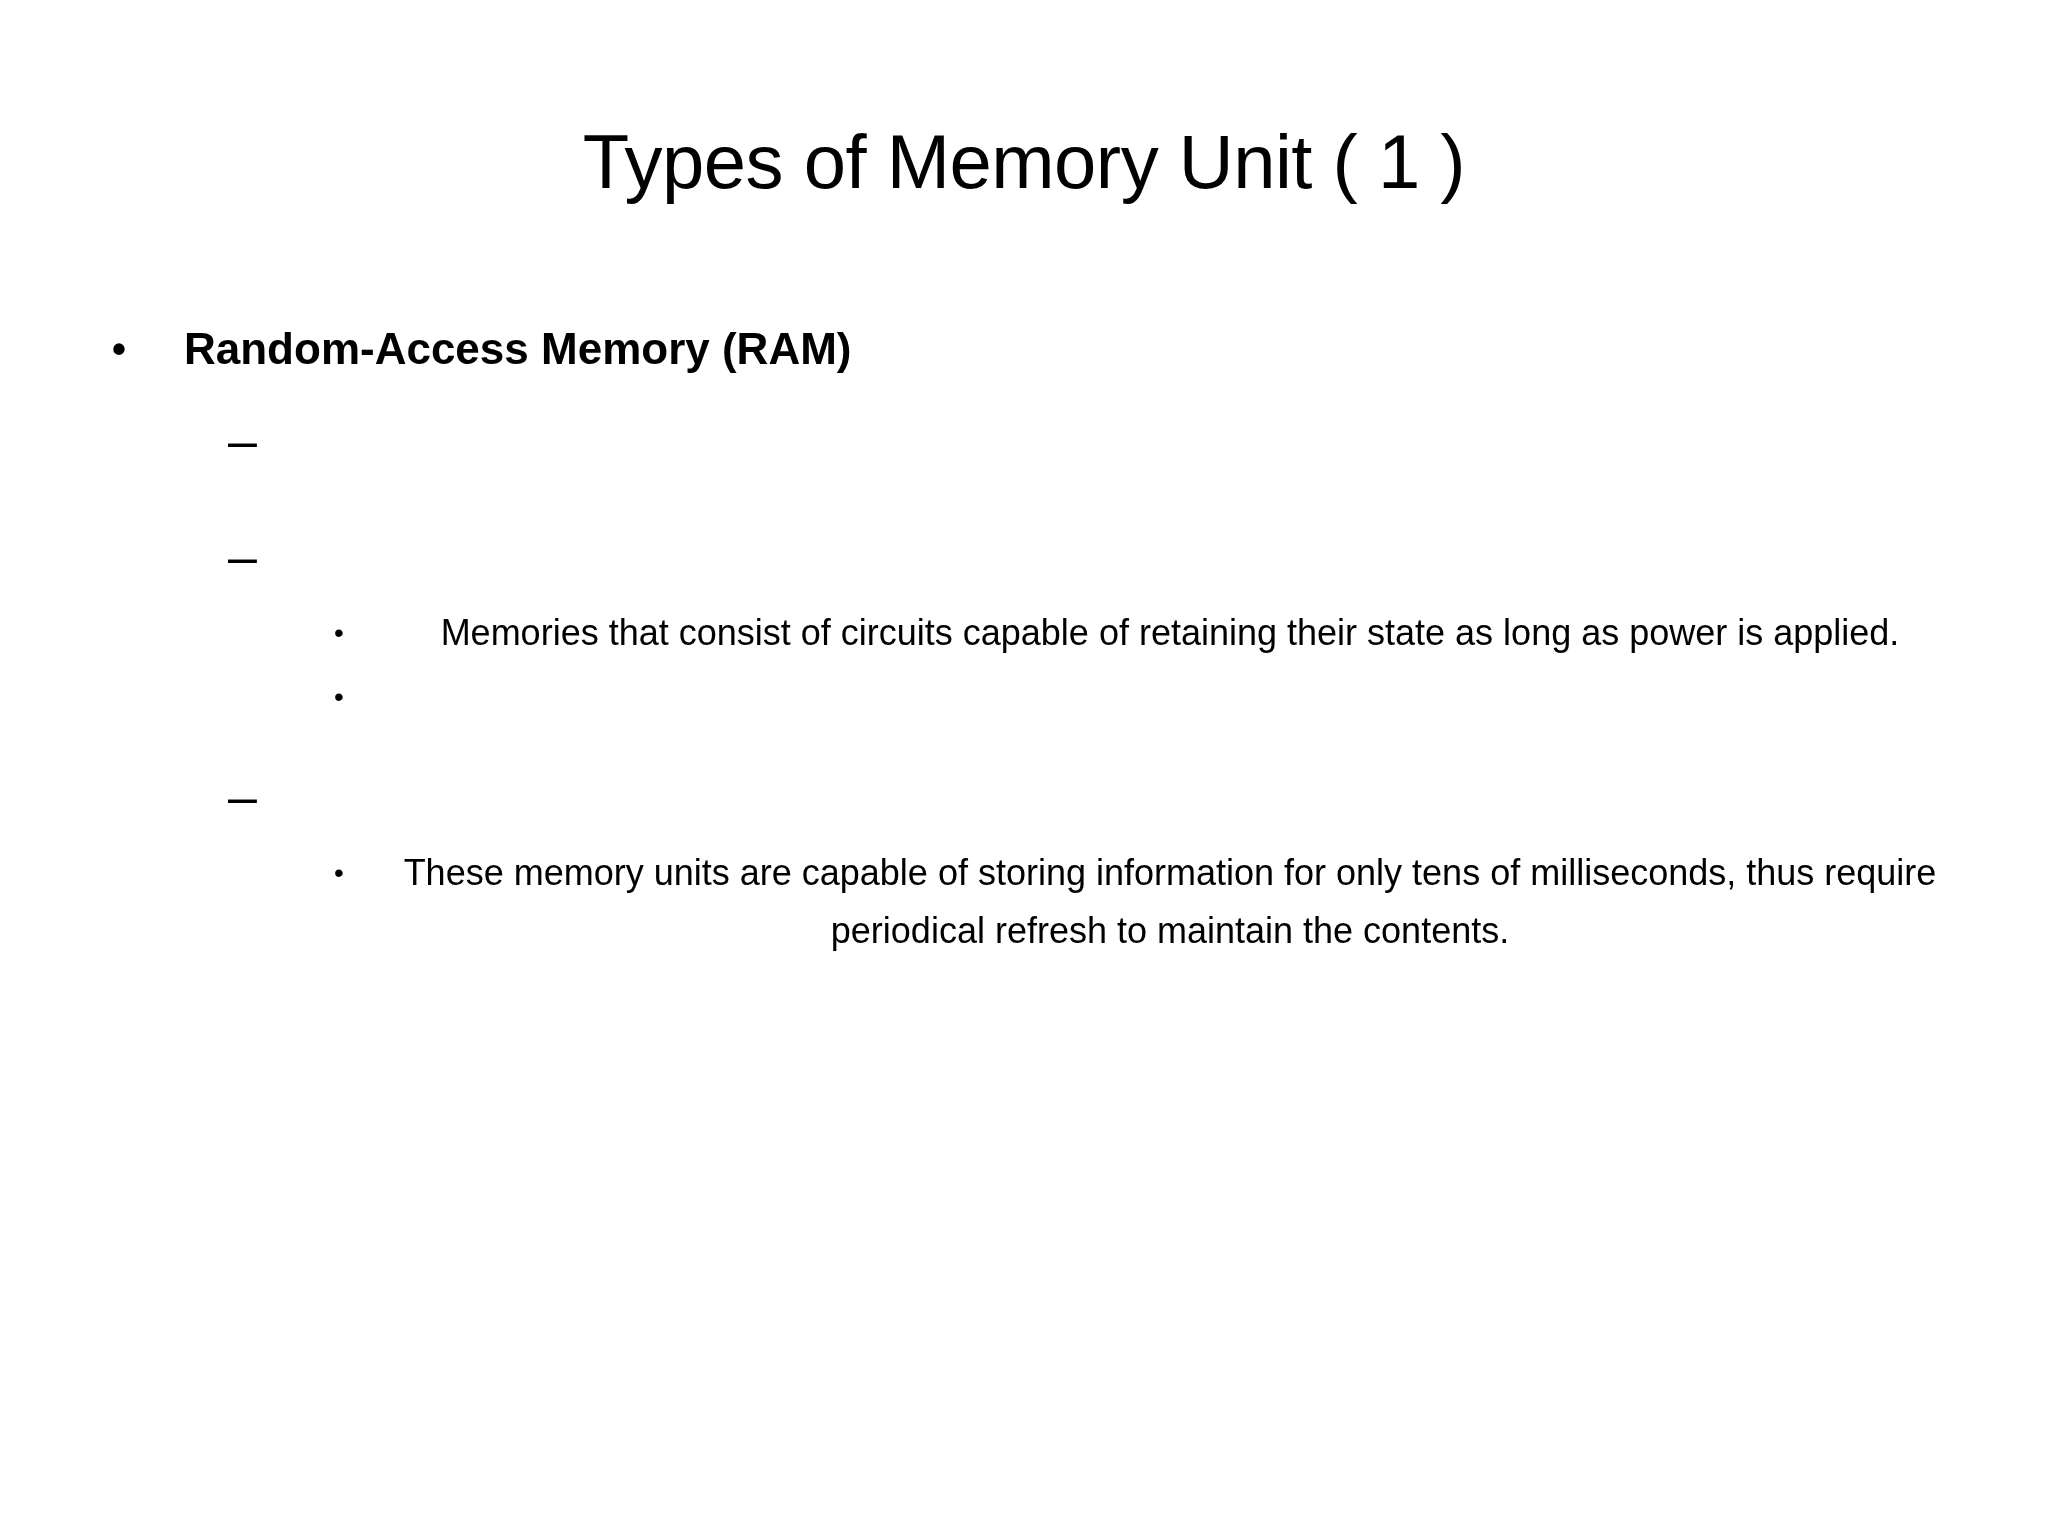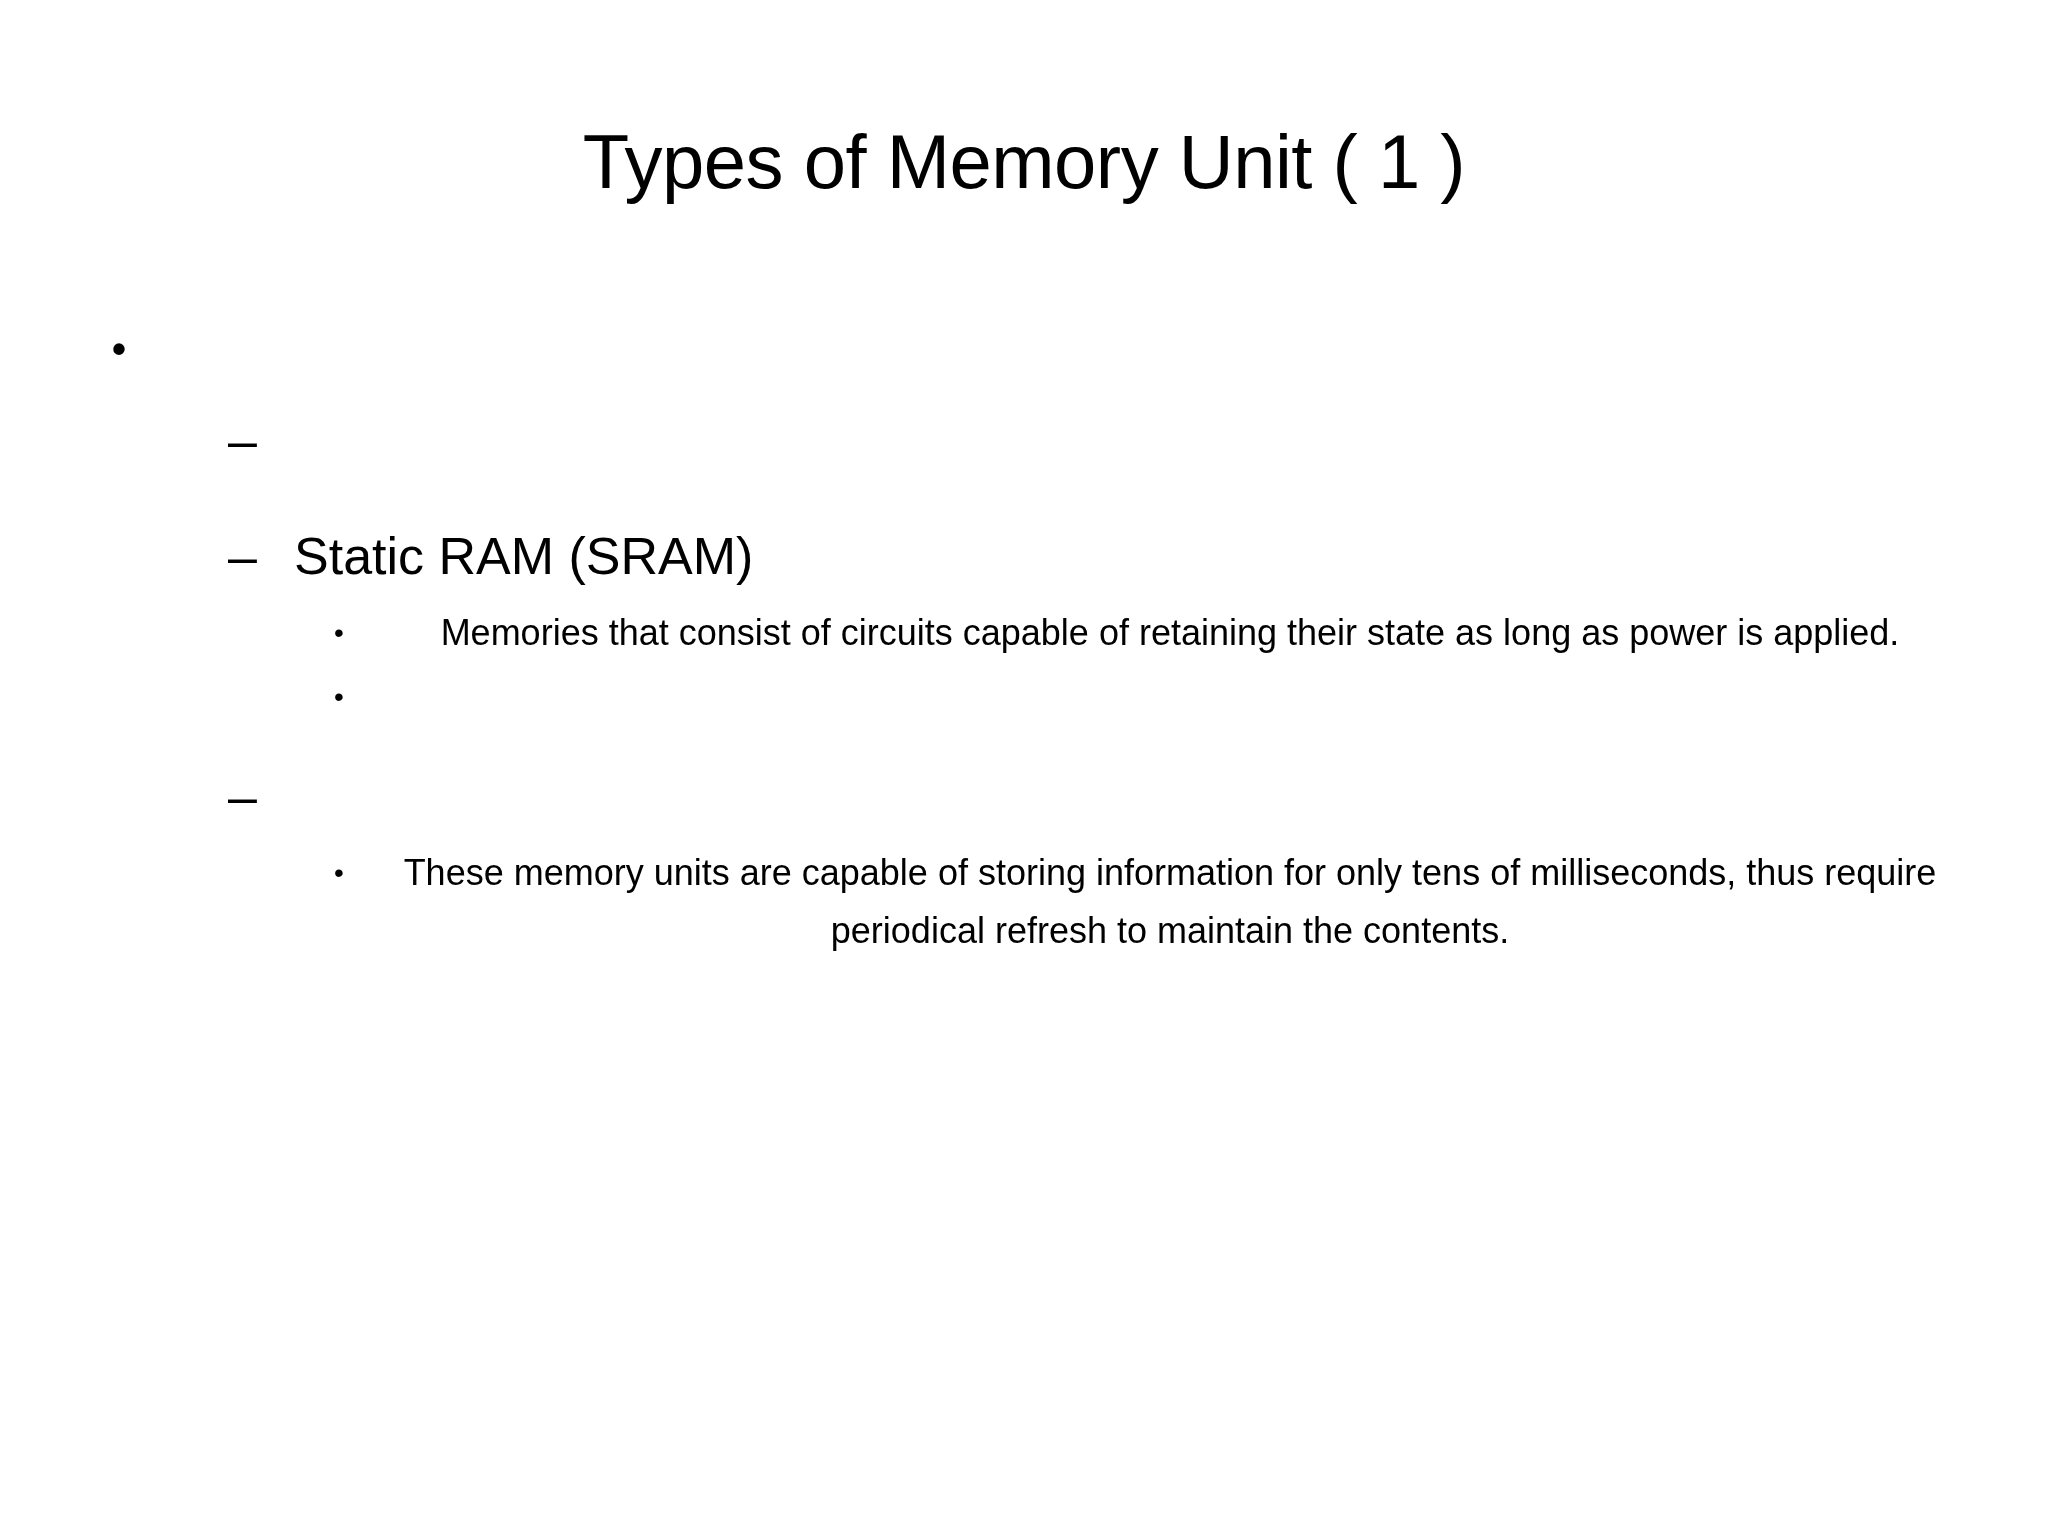--- a/index.html
+++ b/index.html
@@ -120,29 +120,29 @@
 <body>
 
 <div class="slide">
 
   <div class="slide-title">Types of Memory Unit ( 1 )</div>
 
   <div class="body-block">
 
     <div class="bullet-row lvl1">
       <span class="marker">•</span>
+      <span class="btext">Random-Access Memory (RAM)</span>
     </div>
 
     <div class="bullet-row lvl2 gap-after-para">
       <span class="marker">–</span>
     </div>
 
     <div class="bullet-row lvl2 gap-after-head">
       <span class="marker">–</span>
-      <span class="btext">Static RAM (SRAM)</span>
     </div>
 
     <div class="bullet-row lvl3">
       <span class="marker">•</span>
       <span class="btext">Memories that consist of circuits capable of retaining their state as long as power is applied.</span>
     </div>
 
     <div class="bullet-row lvl3">
       <span class="marker">•</span>
     </div>

